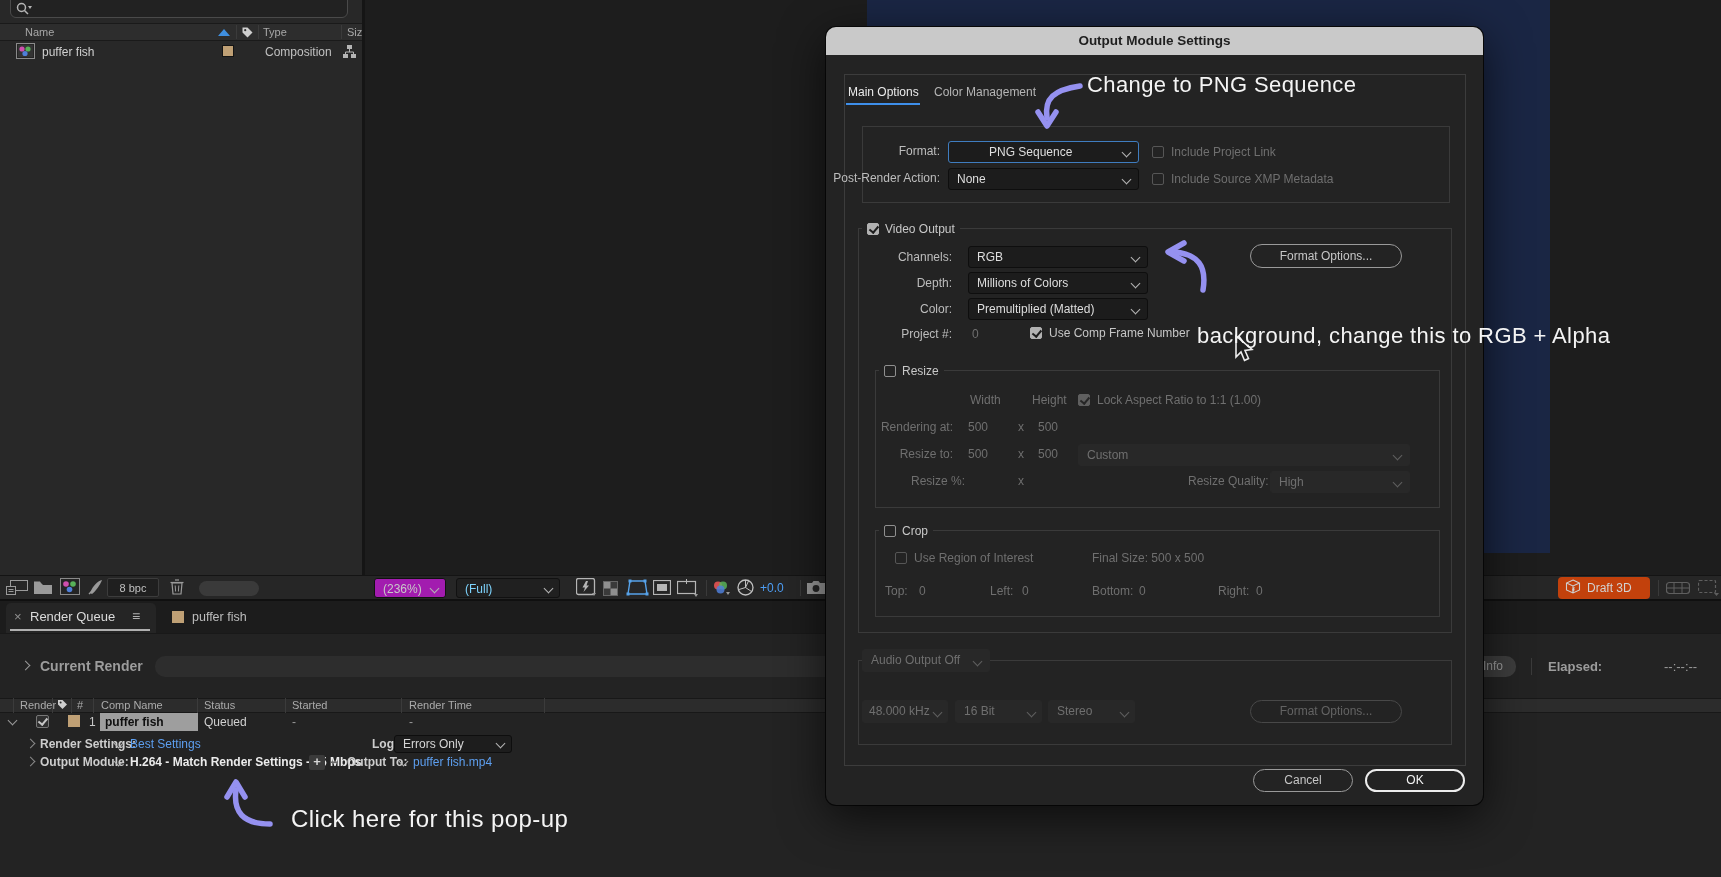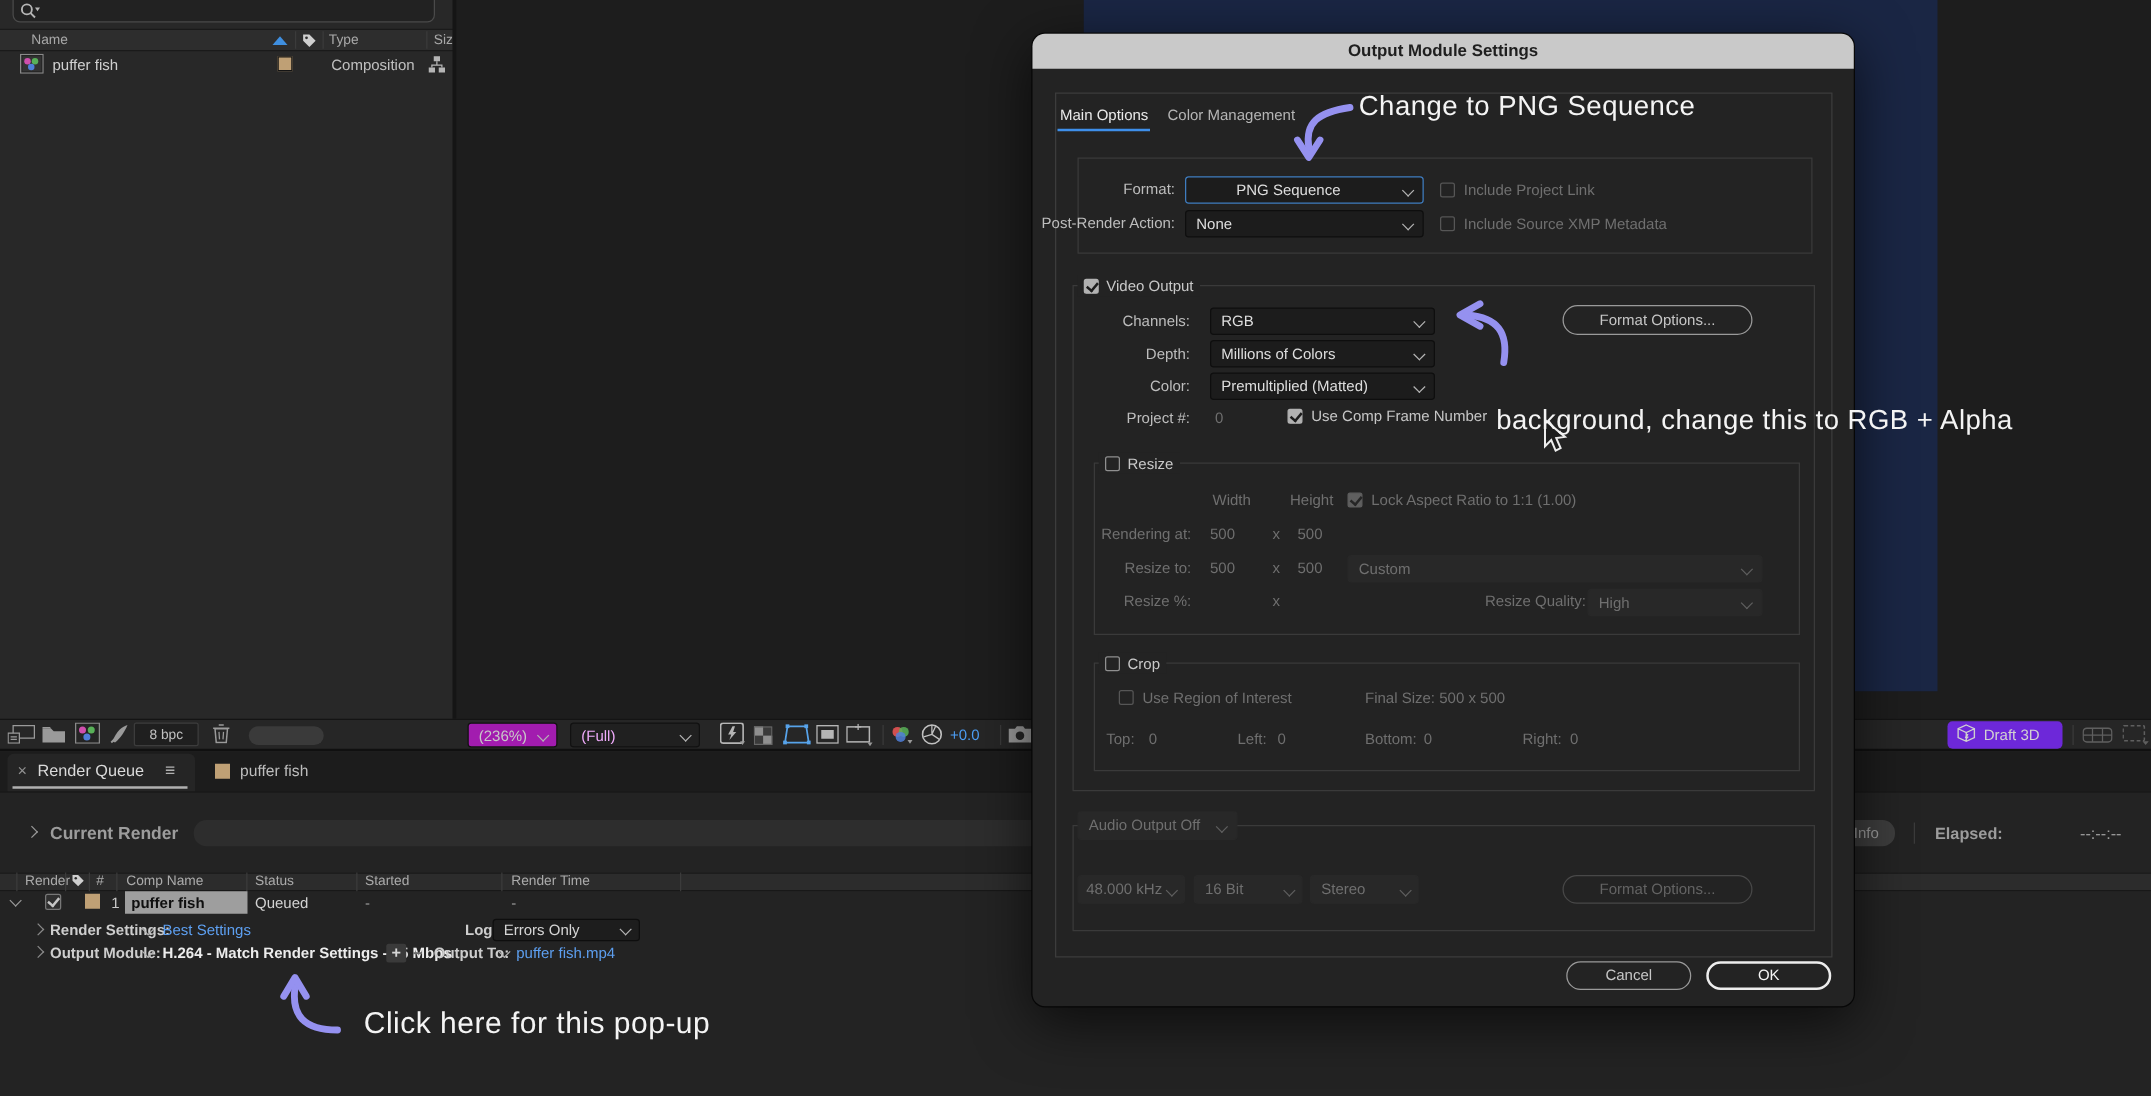--- a/index.html
+++ b/index.html
@@ -141,21 +141,21 @@
         <line x1="8.8" y1="6.5" x2="8.4" y2="12.5" stroke="#9a9a9a"></line>
       </svg>
   </span>
   <div class="a" style="left:199px;top:581px;width:60px;height:15px;background:#3a3a3a;border-radius:8px;"></div>
 
   <div class="dd" style="left:374px;top:578px;width:72px;height:20px;background:#a21caf;border-color:#111;">
     <span style="color:#c8c8c8;">(236%)</span>
     <span class="ch" style="right:7px;top:6px;"></span>
   </div>
   <div class="dd" style="left:456px;top:578px;width:104px;height:20px;background:#202020;border-color:#111;">
-    <span style="color:#f0abfc;">(Full)</span>
+    <span style="color:#7dd3fc;">(Full)</span>
     <span class="ch" style="right:7px;top:6px;"></span>
   </div>
   <span class="a" style="left:576px;top:578px;">
     <svg width="21" height="19" viewBox="0 0 21 19">
         <rect x="0.5" y="0.5" width="18" height="16" rx="2" fill="none" stroke="#b5b5b5" stroke-width="1.3"></rect>
         <polygon points="10,3 6.5,9.5 9,9.5 7.5,14 13,7.5 10.5,7.5 12,3" fill="#b5b5b5"></polygon>
         <path d="M16 15 l4 0 -2 3 z" fill="#9a9a9a"></path>
       </svg>
   </span>
   <span class="a" style="left:603px;top:581px;">
@@ -206,21 +206,21 @@
   </span>
   <span class="t" style="left:760px;top:581px;color:#4d9ef5;">+0.0</span>
   <span class="vdiv" style="left:800px;top:580px;height:16px;background:#3a3a3a;"></span>
   <span class="a" style="left:806px;top:580px;">
     <svg width="20" height="15" viewBox="0 0 20 15">
         <path d="M1 3 h5 l1.5 -2 h5 l1.5 2 h5 v11 h-18 z" fill="#9a9a9a"></path>
         <circle cx="10" cy="8.5" r="3.4" fill="#262626"></circle>
       </svg>
   </span>
 
-  <div class="a" style="left:1558px;top:577px;width:92px;height:22px;background:#6d28d9;border-radius:4px;display:flex;align-items:center;gap:6px;padding-left:7px;">
+  <div class="a" style="left:1558px;top:577px;width:92px;height:22px;background:#c2410c;border-radius:4px;display:flex;align-items:center;gap:6px;padding-left:7px;">
     <span>
       <svg width="16" height="15" viewBox="0 0 16 15">
           <path d="M8 1 L14.5 4 L14.5 11 L8 14 L1.5 11 L1.5 4 Z M1.5 4 L8 7 L14.5 4 M8 7 L8 14" fill="none" stroke="#cfcfcf" stroke-width="1.1"></path>
           <polygon points="8.6,8.2 6.8,11.4 8.1,11.4 7.3,13.6 10.2,10.4 8.9,10.4 9.8,8.2" fill="#cfcfcf"></polygon>
         </svg>
     </span>
     <span style="color:#d2d2d2;font-size:12px;">Draft 3D</span>
   </div>
   <span class="vdiv" style="left:1658px;top:580px;height:16px;background:#3a3a3a;"></span>
   <span class="a" style="left:1666px;top:580px;opacity:.55;">
@@ -392,21 +392,21 @@
 
     <span class="t r dim" style="left:0;top:420px;width:127px;">Resize to:</span>
     <span class="t dim" style="left:142px;top:420px;">500</span>
     <span class="t dim" style="left:192px;top:420px;">x</span>
     <span class="t dim" style="left:212px;top:420px;">500</span>
     <div class="dd dim" style="left:252px;top:417px;width:332px;height:22px;">
       <span>Custom</span>
       <span class="ch dimc" style="right:8px;top:7px;"></span>
     </div>
 
-    <span class="t r dim" style="left:0;top:447px;width:127px;padding-left:48px;">Resize %:</span>
+    <span class="t r dim" style="left:12px;top:447px;width:127px;padding-left:48px;">Resize %:</span>
     <span class="t dim" style="left:192px;top:447px;">x</span>
     <span class="t dim" style="left:362px;top:447px;">Resize Quality:</span>
     <div class="dd dim" style="left:444px;top:444px;width:140px;height:22px;">
       <span>High</span>
       <span class="ch dimc" style="right:8px;top:7px;"></span>
     </div>
 
     <div class="fs" style="left:49px;top:503px;width:565px;height:87px;"></div>
     <div class="legend" style="left:53px;top:495px;">
       <span class="cb"></span>

